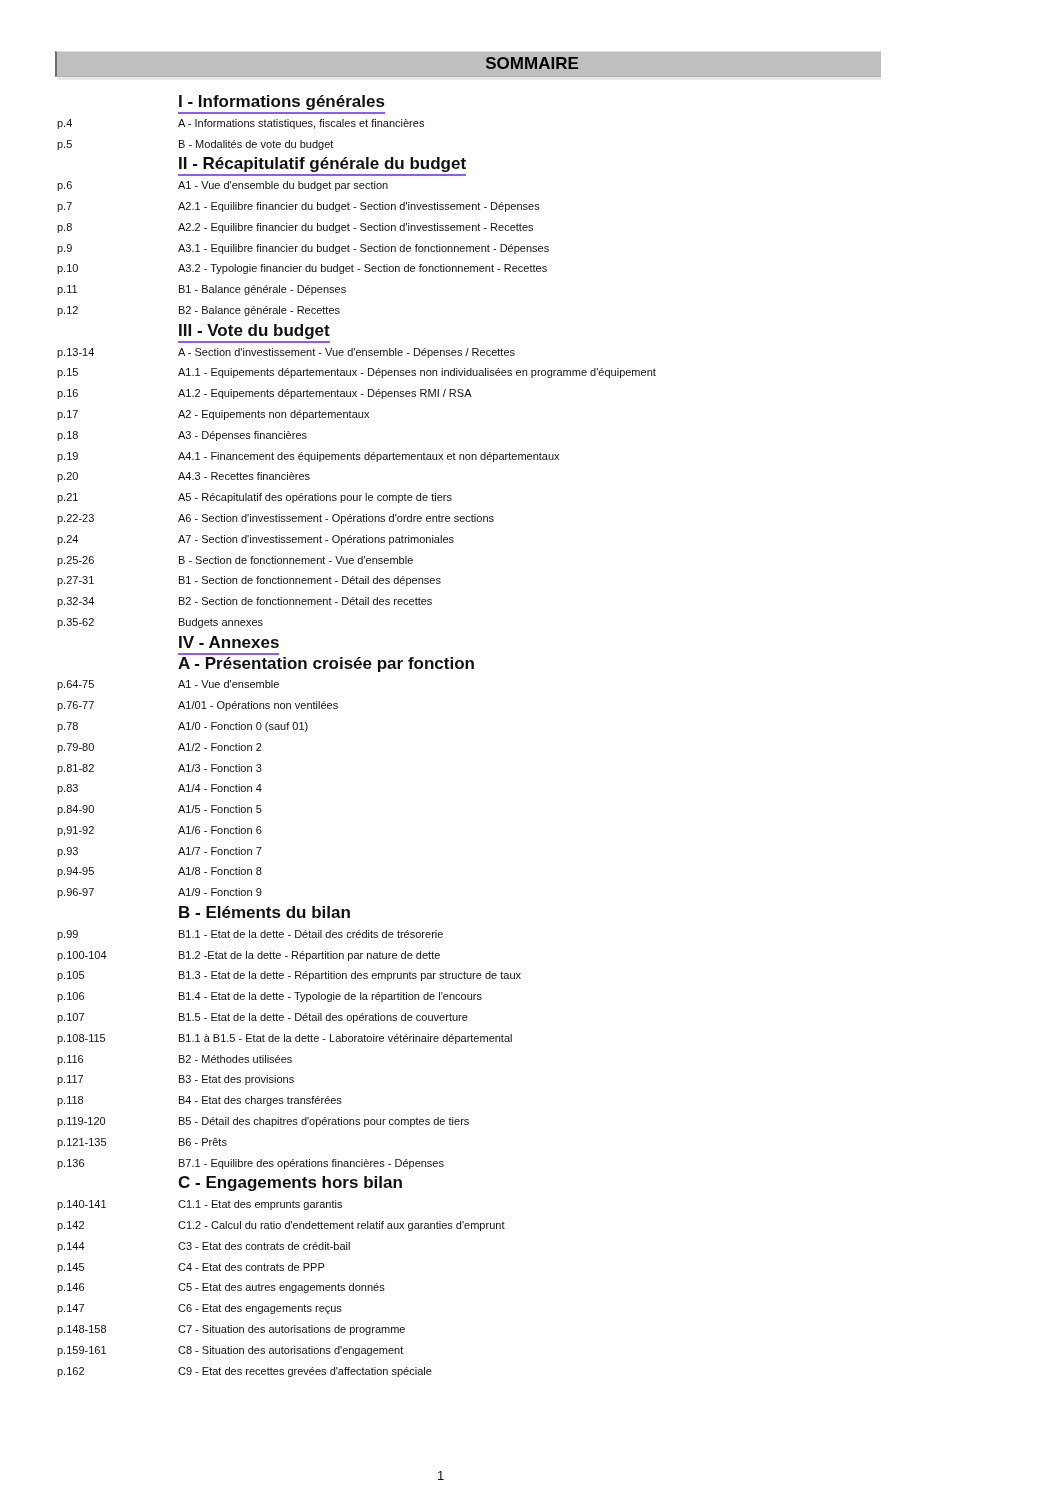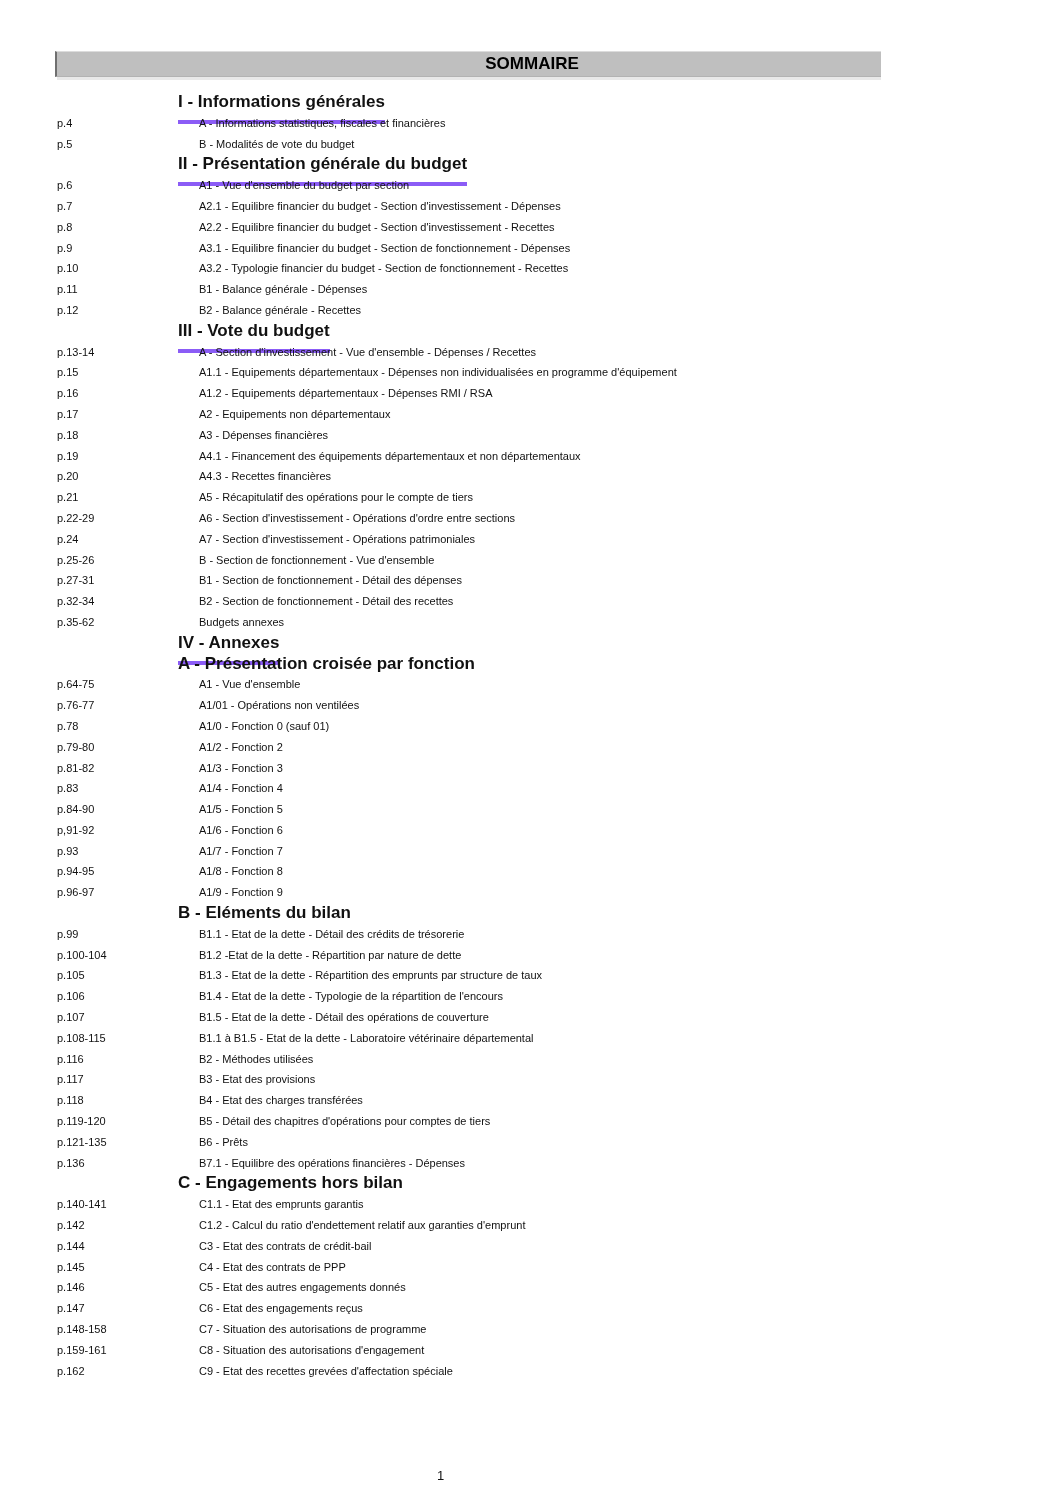--- a/index.html
+++ b/index.html
@@ -40,36 +40,35 @@
     right: 40px;
   }
   .toc-header {
     margin-left: 121px;
     line-height: 20.8px;
     font-size: 17px;
     font-weight: bold;
     white-space: nowrap;
   }
   .toc-header .hdr-text.underline {
-    border-bottom: 4px solid #8b5cf6;
-    padding-bottom: 9px;
+    border-bottom: 2px solid #8b5cf6;
+    padding-bottom: 1px;
   }
   .toc-row {
     display: flex;
     line-height: 20.8px;
     font-size: 11px;
     white-space: nowrap;
   }
   .col-pages {
     flex: 0 0 121px;
     width: 121px;
   }
   .col-title {
     flex: 1 1 auto;
-    margin-left: 21px;
   }
   .footer {
     position: absolute;
     left: 0;
     top: 1468px;
     width: 100%;
     text-align: center;
     font-size: 13px;
     color: #111111;
   }
@@ -89,21 +88,21 @@
         <div class="toc-row">
           <span class="col-pages">p.4</span>
           <span class="col-title">A - Informations statistiques, fiscales et financières</span>
         </div>
         <div class="toc-row">
           <span class="col-pages">p.5</span>
           <span class="col-title">B - Modalités de vote du budget</span>
         </div>
       </div>
       <div class="toc-section">
-        <div class="toc-header"><span class="hdr-text underline">II - Présentation générale du budget</span></div>
+        <div class="toc-header"><span class="hdr-text underline">II - Récapitulatif générale du budget</span></div>
         <div class="toc-row">
           <span class="col-pages">p.6</span>
           <span class="col-title">A1 - Vue d'ensemble du budget par section</span>
         </div>
         <div class="toc-row">
           <span class="col-pages">p.7</span>
           <span class="col-title">A2.1 - Equilibre financier du budget - Section d'investissement - Dépenses</span>
         </div>
         <div class="toc-row">
           <span class="col-pages">p.8</span>
@@ -154,21 +153,21 @@
         </div>
         <div class="toc-row">
           <span class="col-pages">p.20</span>
           <span class="col-title">A4.3 - Recettes financières</span>
         </div>
         <div class="toc-row">
           <span class="col-pages">p.21</span>
           <span class="col-title">A5 - Récapitulatif des opérations pour le compte de tiers</span>
         </div>
         <div class="toc-row">
-          <span class="col-pages">p.22-29</span>
+          <span class="col-pages">p.22-23</span>
           <span class="col-title">A6 - Section d'investissement - Opérations d'ordre entre sections</span>
         </div>
         <div class="toc-row">
           <span class="col-pages">p.24</span>
           <span class="col-title">A7 - Section d'investissement - Opérations patrimoniales</span>
         </div>
         <div class="toc-row">
           <span class="col-pages">p.25-26</span>
           <span class="col-title">B - Section de fonctionnement - Vue d'ensemble</span>
         </div>

